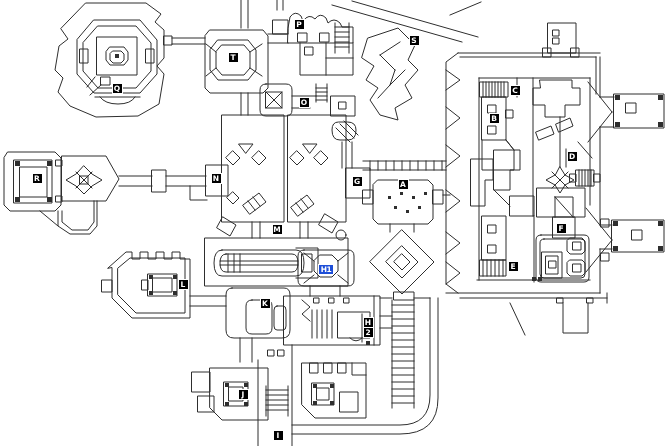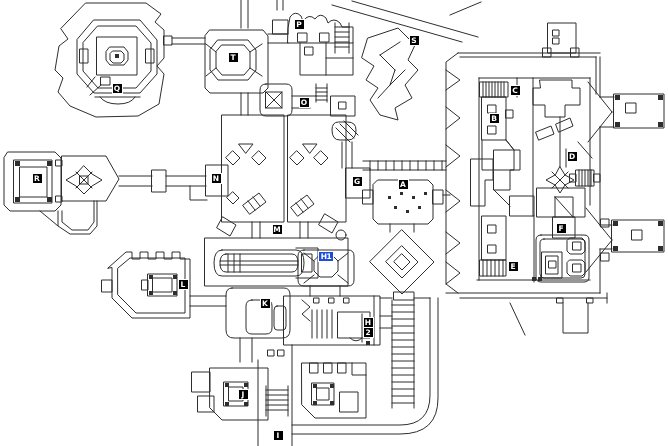--- a/index.html
+++ b/index.html
@@ -201,21 +201,21 @@
   </svg>
 
   <div id="marker-layer">
       <div class="marker" style="left: 397.5px; top: 178.5px; background: rgb(0, 0, 0); color: rgb(255, 255, 255);">A</div>
       <div class="marker" style="left: 488.5px; top: 112.5px; background: rgb(0, 0, 0); color: rgb(255, 255, 255);">B</div>
       <div class="marker" style="left: 509.5px; top: 84.5px; background: rgb(0, 0, 0); color: rgb(255, 255, 255);">C</div>
       <div class="marker" style="left: 566.5px; top: 150.5px; background: rgb(0, 0, 0); color: rgb(255, 255, 255);">D</div>
       <div class="marker" style="left: 507.5px; top: 260.5px; background: rgb(0, 0, 0); color: rgb(255, 255, 255);">E</div>
       <div class="marker" style="left: 555.5px; top: 222.5px; background: rgb(0, 0, 0); color: rgb(255, 255, 255);">F</div>
       <div class="marker" style="left: 351.5px; top: 175.5px; background: rgb(0, 0, 0); color: rgb(255, 255, 255);">G</div>
-      <div class="marker wide" style="left: 318px; top: 251px; background: #1d4ed8; color: rgb(255, 255, 255);">H1</div>
+      <div class="marker wide" style="left: 318px; top: 264px; background: #1d4ed8; color: rgb(255, 255, 255);">H1</div>
       <div class="marker" style="left: 362.5px; top: 316.5px; background: rgb(0, 0, 0); color: rgb(255, 255, 255);">H</div>
       <div class="marker" style="left: 362.5px; top: 326.5px; background: rgb(0, 0, 0); color: rgb(255, 255, 255);">2</div>
       <div class="marker" style="left: 272.5px; top: 429.5px; background: rgb(0, 0, 0); color: rgb(255, 255, 255);">I</div>
       <div class="marker" style="left: 237.5px; top: 388.5px; background: rgb(0, 0, 0); color: rgb(255, 255, 255);">J</div>
       <div class="marker" style="left: 259.5px; top: 297.5px; background: rgb(0, 0, 0); color: rgb(255, 255, 255);">K</div>
       <div class="marker" style="left: 177.5px; top: 278.5px; background: rgb(0, 0, 0); color: rgb(255, 255, 255);">L</div>
       <div class="marker" style="left: 271.5px; top: 223.5px; background: rgb(0, 0, 0); color: rgb(255, 255, 255);">M</div>
       <div class="marker" style="left: 210.5px; top: 172.5px; background: rgb(0, 0, 0); color: rgb(255, 255, 255);">N</div>
       <div class="marker" style="left: 298.5px; top: 96.5px; background: rgb(0, 0, 0); color: rgb(255, 255, 255);">O</div>
       <div class="marker" style="left: 293.5px; top: 18.5px; background: rgb(0, 0, 0); color: rgb(255, 255, 255);">P</div>

